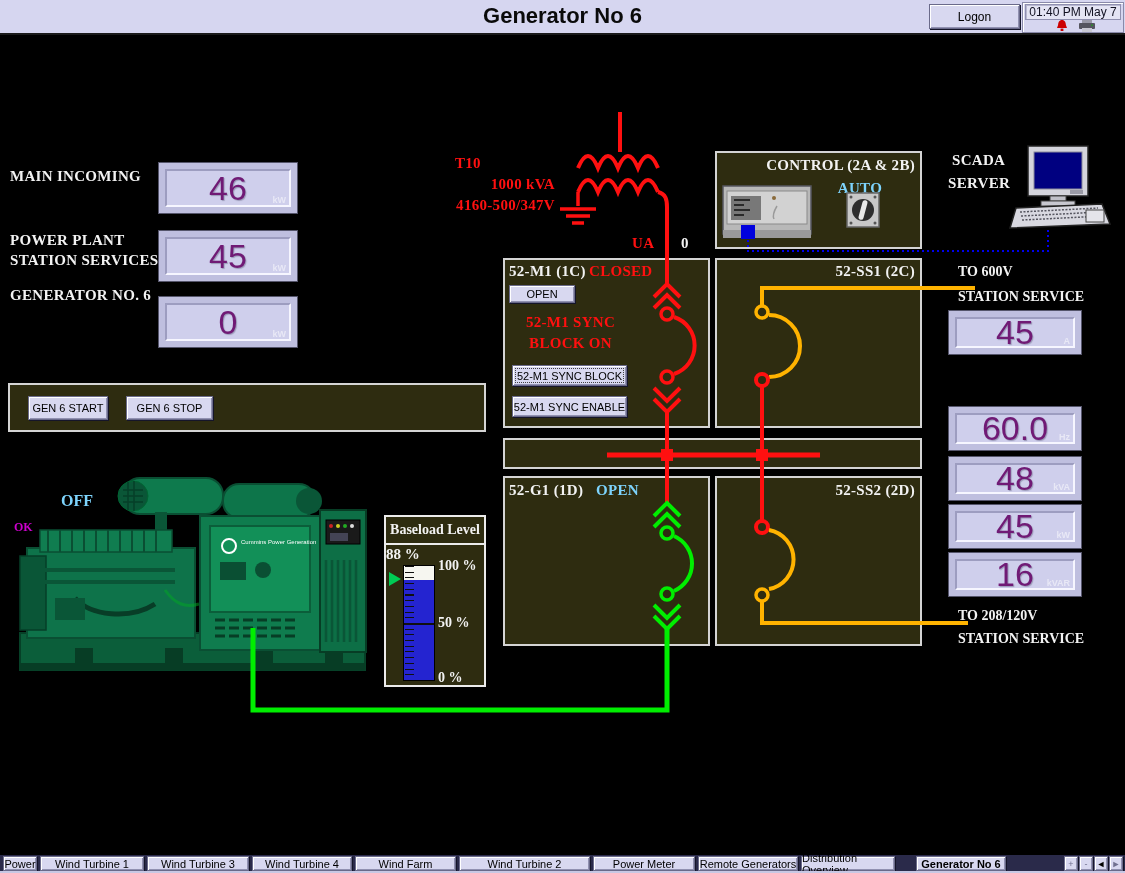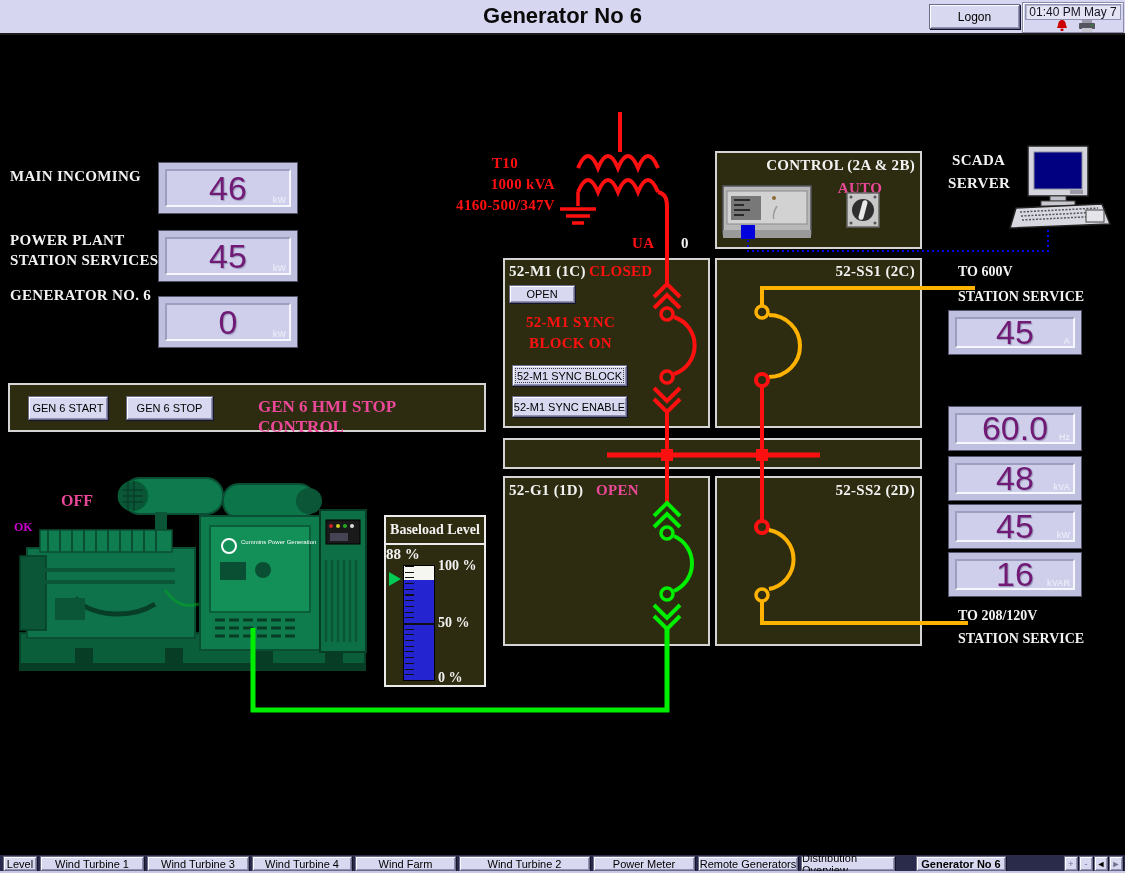--- a/index.html
+++ b/index.html
@@ -1,20 +1,20 @@
 <!DOCTYPE html>
 <html><head>
 <meta charset="utf-8">
 <style>
   html,body{margin:0;padding:0;background:#000;}
   #screen{position:relative;width:1125px;height:873px;background:#000;overflow:hidden;
           font-family:"Liberation Sans",sans-serif;}
   .abs{position:absolute;}
   .serif{font-family:"Liberation Serif",serif;font-weight:bold;}
-  .white{color:#f2f2f2;} .red{color:#ff1010;} .green{color:#ec4899;}
+  .white{color:#f2f2f2;} .red{color:#ff1010;} .green{color:#7dd3fc;}
   .magenta{color:#cc00cc;}
 
   
   #titlebar{position:absolute;left:0;top:0;width:1125px;height:33px;background:#d6d6f0;
             border-bottom:2px solid #1a1a1a;}
   #page-title{position:absolute;left:0;top:3px;width:1125px;text-align:center;
               font-size:22px;font-weight:bold;color:#0a0a0a;}
   .btn95{background:#d8d8f0;border:1px solid #6a6a8a;
          box-shadow:inset 1px 1px 0 #ffffff, inset -1px -1px 0 #9191b1, 1px 1px 0 #15152a;
          color:#000;font-family:"Liberation Sans",sans-serif;font-size:11px;
@@ -116,21 +116,20 @@
   <div class="meter" style="left:158px;top:296px;width:140px;height:52px">
     <div class="meter-face">
         <span class="meter-value">0</span>
       <span class="meter-unit">kW</span>
       </div>
   </div>
 
   <div class="panel" style="left:8px;top:383px;width:478px;height:49px">
     <div class="btn95 abs" style="left:18px;top:11px;width:80px;height:24px">GEN 6 START</div>
     <div class="btn95 abs" style="left:116px;top:11px;width:87px;height:24px">GEN 6 STOP</div>
-    <div class="abs serif green" style="left:248px;top:12px;font-size:17px">GEN 6 HMI STOP CONTROL</div>
   </div>
 
   <div class="abs serif magenta" style="left:14px;top:520px;font-size:12px">OK</div>
   <div class="abs serif green" style="left:61px;top:492px;font-size:16px">OFF</div>
 
   <svg class="abs" style="left:15px;top:470px" width="355" height="215" viewBox="0 0 355 215">
 
     <path d="M5,163 L340,163 L350,178 L350,200 L5,200 Z" fill="#0b5e3a" stroke="#064027" stroke-width="2"></path>
     <rect x="5" y="193" width="345" height="7" fill="#073d25"></rect>
     <rect x="60" y="178" width="18" height="16" fill="#073d25"></rect>
@@ -239,21 +238,21 @@
     <rect x="20" y="4" width="60" height="50" fill="#d4d4dc" stroke="#222" stroke-width="1.5"></rect>
     <rect x="26" y="10" width="48" height="37" fill="#000080" stroke="#8a8a9a"></rect>
     <rect x="62" y="48" width="13" height="4" fill="#9a9aa6"></rect>
     <rect x="42" y="54" width="16" height="5" fill="#c0c0c8" stroke="#444"></rect>
     <rect x="33" y="59" width="34" height="5" fill="#c8c8d0" stroke="#444"></rect>
     <polygon points="8,66 94,62 102,82 2,86" fill="#d8d8e0" stroke="#222" stroke-width="1.5"></polygon>
     <path d="M12,70 L90,66 M13,74 L93,70 M14,78 L96,74" stroke="#55555f" stroke-width="1.5" stroke-dasharray="2,1.5" fill="none"></path>
     <rect x="78" y="68" width="18" height="12" fill="#e4e4ea" stroke="#444"></rect>
   </svg>
 
-  <div class="abs serif red lbl15" style="left:455px;top:155px;width:100px;text-align:center">T10</div>
+  <div class="abs serif red lbl15" style="left:455px;top:155px;width:100px;text-align:left">T10</div>
   <div class="abs serif red lbl15" style="left:455px;top:176px;width:100px;text-align:right">1000 kVA</div>
   <div class="abs serif red lbl15" style="left:440px;top:197px;width:115px;text-align:right">4160-500/347V</div>
   <div class="abs serif red lbl15" style="left:632px;top:235px">UA</div>
   <div class="abs serif white lbl15" style="left:681px;top:235px">0</div>
 
   <div class="abs serif white lbl14" style="left:958px;top:264px">TO 600V</div>
   <div class="abs serif white lbl14" style="left:958px;top:289px">STATION SERVICE</div>
   <div class="abs serif white lbl14" style="left:958px;top:608px">TO 208/120V</div>
   <div class="abs serif white lbl14" style="left:958px;top:631px">STATION SERVICE</div>
 
@@ -338,21 +337,21 @@
       <circle cx="762" cy="527" r="6" stroke="#ff1010" stroke-width="4"></circle>
       <path d="M769,530 A30,30 0 0 1 769,589" stroke="#ffb300" stroke-width="4"></path>
       <circle cx="762" cy="595" r="6" stroke="#ffb300" stroke-width="3.5"></circle>
       <path d="M762,601 V623 H968" stroke="#ffb300" stroke-width="4"></path>
     </g>
 
     <path d="M748,240 V251 H1048 V227" stroke="#0000ee" stroke-width="2" stroke-dasharray="2,3" fill="none"></path>
   </svg>
 
   <div id="navbar">
-    <div class="navbtn btn95" style="width:34px">Level</div>
+    <div class="navbtn btn95" style="width:34px">Power</div>
     <div class="navbtn btn95" style="width:104px">Wind Turbine 1</div>
     <div class="navbtn btn95" style="width:102px">Wind Turbine 3</div>
     <div class="navbtn btn95" style="width:100px">Wind Turbine 4</div>
     <div class="navbtn btn95" style="width:101px">Wind Farm</div>
     <div class="navbtn btn95" style="width:131px">Wind Turbine 2</div>
     <div class="navbtn btn95" style="width:102px">Power Meter</div>
     <div class="navbtn btn95" style="width:100px">Remote Generators</div>
     <div class="navbtn btn95" style="width:94px">Distribution Overview</div>
     <div class="navbtn btn95 active" style="width:90px;margin-left:21px">Generator No 6</div>
     <div style="margin-left:auto;display:flex;flex:none;margin-right:2px">

